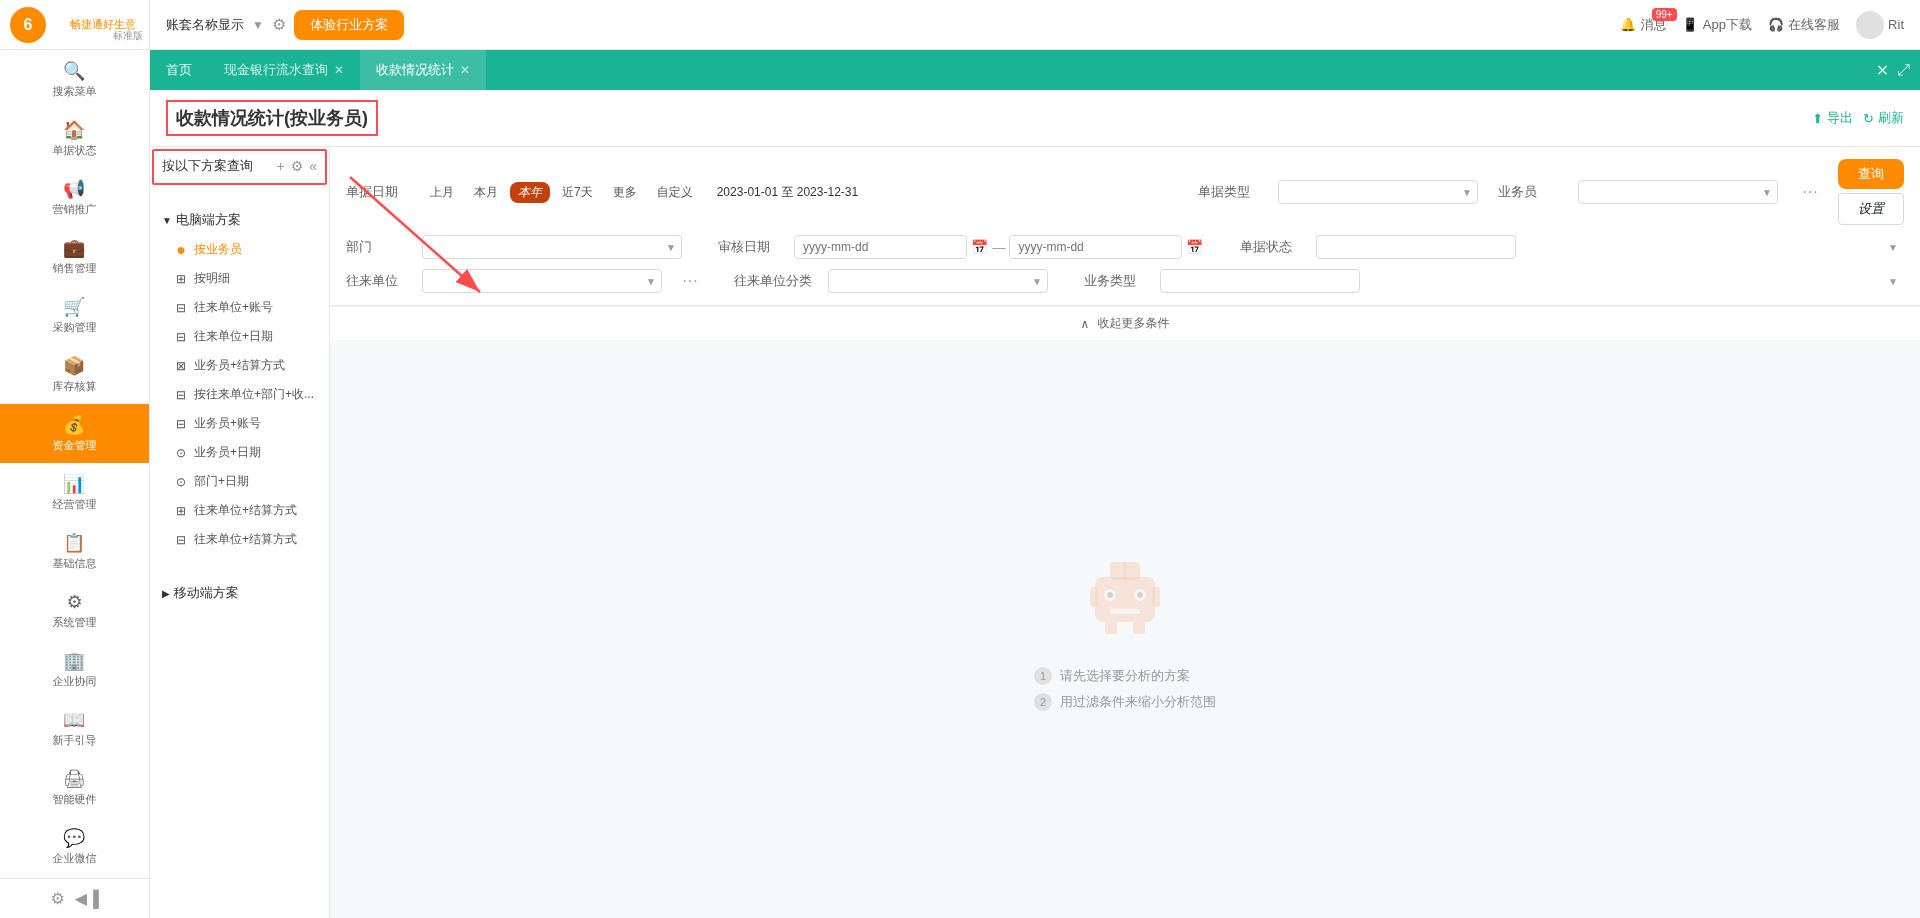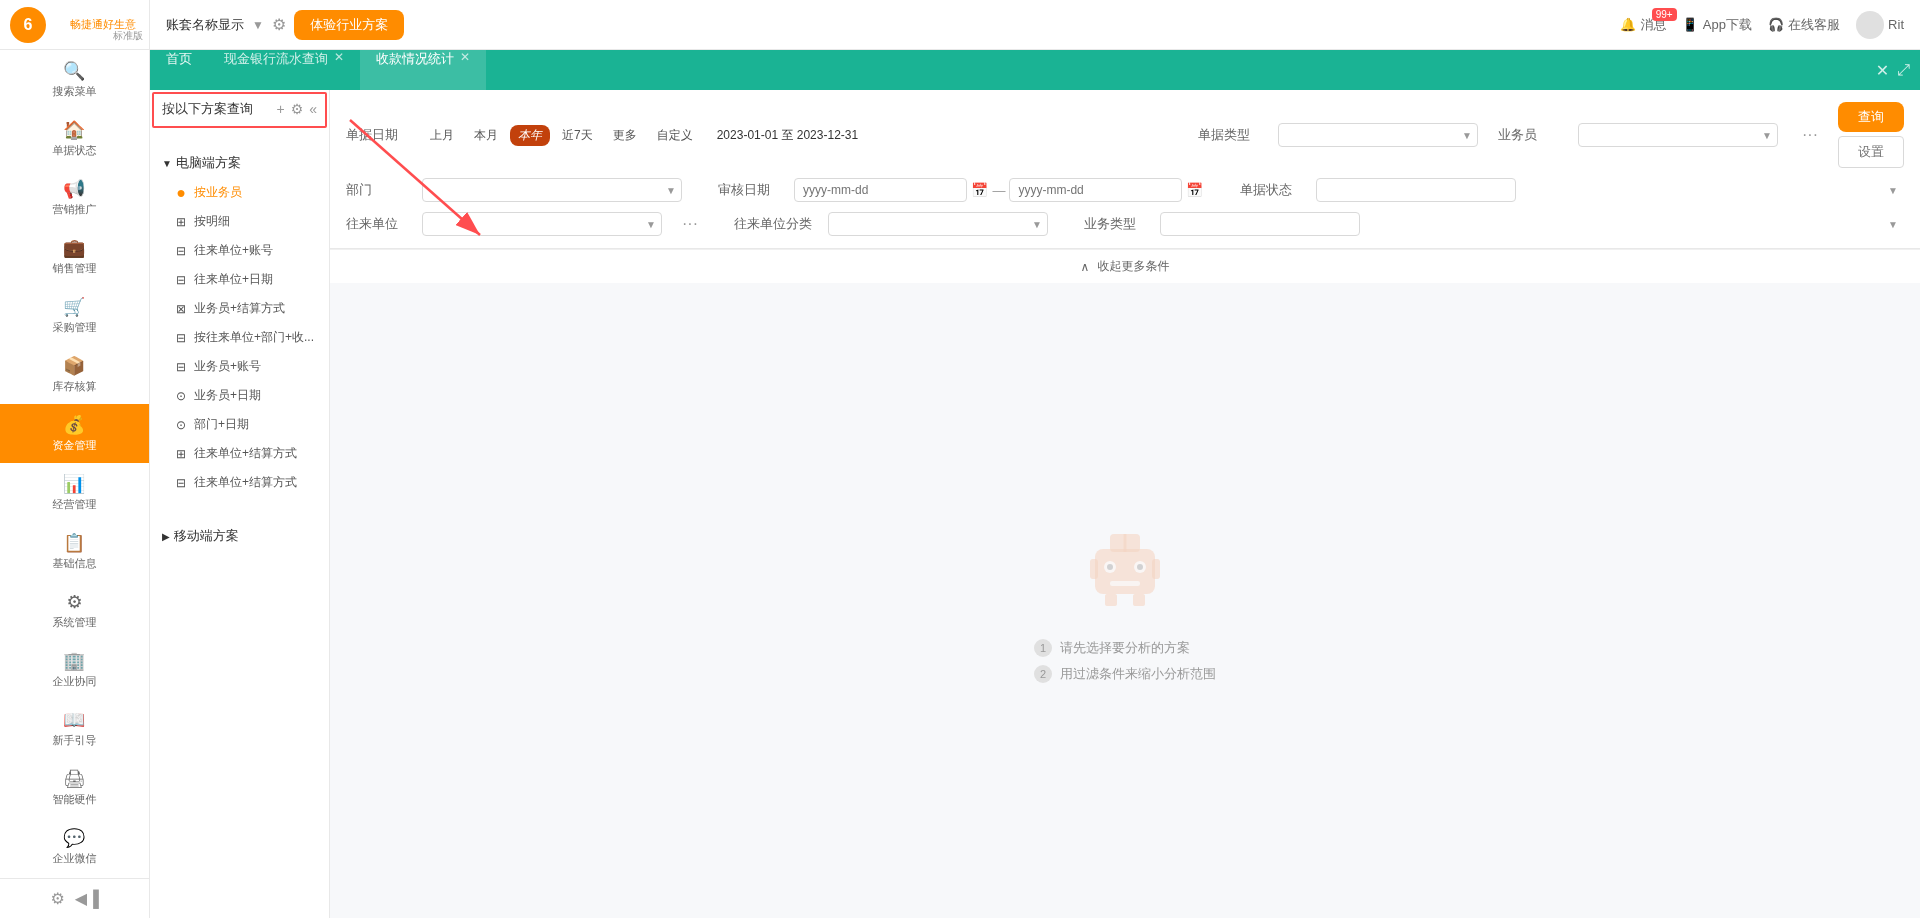--- a/index.html
+++ b/index.html
@@ -37,21 +37,21 @@
     .header-right { display: flex; align-items: center; gap: 16px; }
     .header-msg { display: flex; align-items: center; gap: 4px; color: #666; cursor: pointer; position: relative; }
     .badge { background: #ff4d4f; color: white; font-size: 10px; padding: 1px 4px; border-radius: 4px; position: absolute; top: -8px; right: -10px; }
     .header-download { display: flex; align-items: center; gap: 4px; color: #666; cursor: pointer; }
     .header-service { display: flex; align-items: center; gap: 4px; color: #666; cursor: pointer; }
     .header-user { display: flex; align-items: center; gap: 4px; color: #666; cursor: pointer; }
     .user-avatar { width: 28px; height: 28px; background: #e0e0e0; border-radius: 50%; }
 
     
     .tab-bar { height: 40px; background: #1ab394; display: flex; align-items: center; padding: 0 0; position: relative; }
-    .tab-item { display: flex; align-items: flex-start; padding: 0 16px; height: 100%; cursor: pointer; color: rgba(255,255,255,0.8); font-size: 13px; gap: 6px; }
+    .tab-item { display: flex; align-items: center; padding: 0 16px; height: 100%; cursor: pointer; color: rgba(255,255,255,0.8); font-size: 13px; gap: 6px; }
     .tab-item.active { background: rgba(255,255,255,0.15); color: #fff; }
     .tab-home { padding: 0 16px; color: rgba(255,255,255,0.9); font-size: 13px; cursor: pointer; }
     .tab-close { font-size: 12px; color: rgba(255,255,255,0.7); cursor: pointer; }
     .tab-bar-right { margin-left: auto; display: flex; align-items: center; gap: 8px; padding-right: 10px; }
     .tab-win-btn { color: rgba(255,255,255,0.8); font-size: 16px; cursor: pointer; }
 
     
     .content-area { flex: 1; display: flex; flex-direction: column; overflow: hidden; background: #f0f2f5; }
     .page-header { background: #fff; padding: 10px 16px; display: flex; align-items: center; justify-content: space-between; border-bottom: 1px solid #e8e8e8; }
     .page-title-box { border: 2px solid #ff4d4f; padding: 4px 8px; display: inline-block; }
@@ -88,21 +88,21 @@
     .date-range { color: #333; font-size: 12px; }
     .filter-select { border: 1px solid #d9d9d9; border-radius: 4px; padding: 4px 24px 4px 8px; font-size: 12px; min-width: 150px; color: #333; background: white; appearance: none; cursor: pointer; position: relative; }
     .select-wrapper { position: relative; display: inline-flex; align-items: center; }
     .select-wrapper::after { content: '▼'; position: absolute; right: 6px; font-size: 10px; color: #999; pointer-events: none; }
     .filter-dots { color: #999; cursor: pointer; font-size: 16px; margin-left: 4px; }
     .date-input-group { display: flex; align-items: center; gap: 4px; }
     .date-input { border: 1px solid #d9d9d9; border-radius: 4px; padding: 4px 8px; font-size: 12px; min-width: 110px; color: #999; }
     .date-icon { color: #999; font-size: 14px; cursor: pointer; }
     .dash { color: #999; }
     .query-btn { background: #ff8c00; color: white; border: none; padding: 6px 20px; border-radius: 8px; cursor: pointer; font-size: 13px; }
-    .set-btn { background: white; color: #737373; border: 1px solid #d9d9d9; padding: 6px 16px; border-radius: 4px; cursor: pointer; font-size: 13px; }
+    .set-btn { background: white; color: #0f172a; border: 1px solid #d9d9d9; padding: 6px 16px; border-radius: 4px; cursor: pointer; font-size: 13px; font-style: italic; }
 
     
     .empty-state { flex: 1; display: flex; flex-direction: column; align-items: center; justify-content: center; background: #f7f8fa; }
     .empty-tips { display: flex; flex-direction: column; gap: 8px; }
     .empty-tip-item { display: flex; align-items: center; gap: 8px; color: #999; font-size: 13px; }
     .tip-num { width: 18px; height: 18px; background: #e0e0e0; border-radius: 50%; display: flex; align-items: center; justify-content: center; font-size: 11px; color: #999; }
 
     
     .collapse-bar { display: flex; align-items: center; justify-content: center; padding: 8px; background: #fff; border-top: 1px solid #f0f0f0; cursor: pointer; color: #666; font-size: 12px; gap: 4px; }
 
@@ -233,20 +233,37 @@
         <span class="tab-close">✕</span>
       </div>
       <div class="tab-bar-right">
         <span class="tab-win-btn">✕</span>
         <span class="tab-win-btn">⤢</span>
       </div>
     </div>
 
     <div class="content-area">
 
+      <div class="page-header">
+        <div style="display:flex;align-items:center;gap:12px">
+          <div class="page-title-box">
+            <span class="page-title">收款情况统计(按业务员)</span>
+          </div>
+        </div>
+        <div class="page-actions">
+          <button class="action-btn">
+            <span>⬆</span>
+            <span>导出</span>
+          </button>
+          <button class="action-btn">
+            <span>↻</span>
+            <span>刷新</span>
+          </button>
+        </div>
+      </div>
 
       <div class="content-body" style="position:relative;">
 
         <div class="scheme-panel" style="position:relative;">
           <div class="scheme-header">
             <span class="scheme-header-title">按以下方案查询</span>
             <div class="scheme-header-actions">
               <span class="scheme-action-btn">+</span>
               <span class="scheme-action-btn">⚙</span>
               <span class="scheme-action-btn">«</span>

